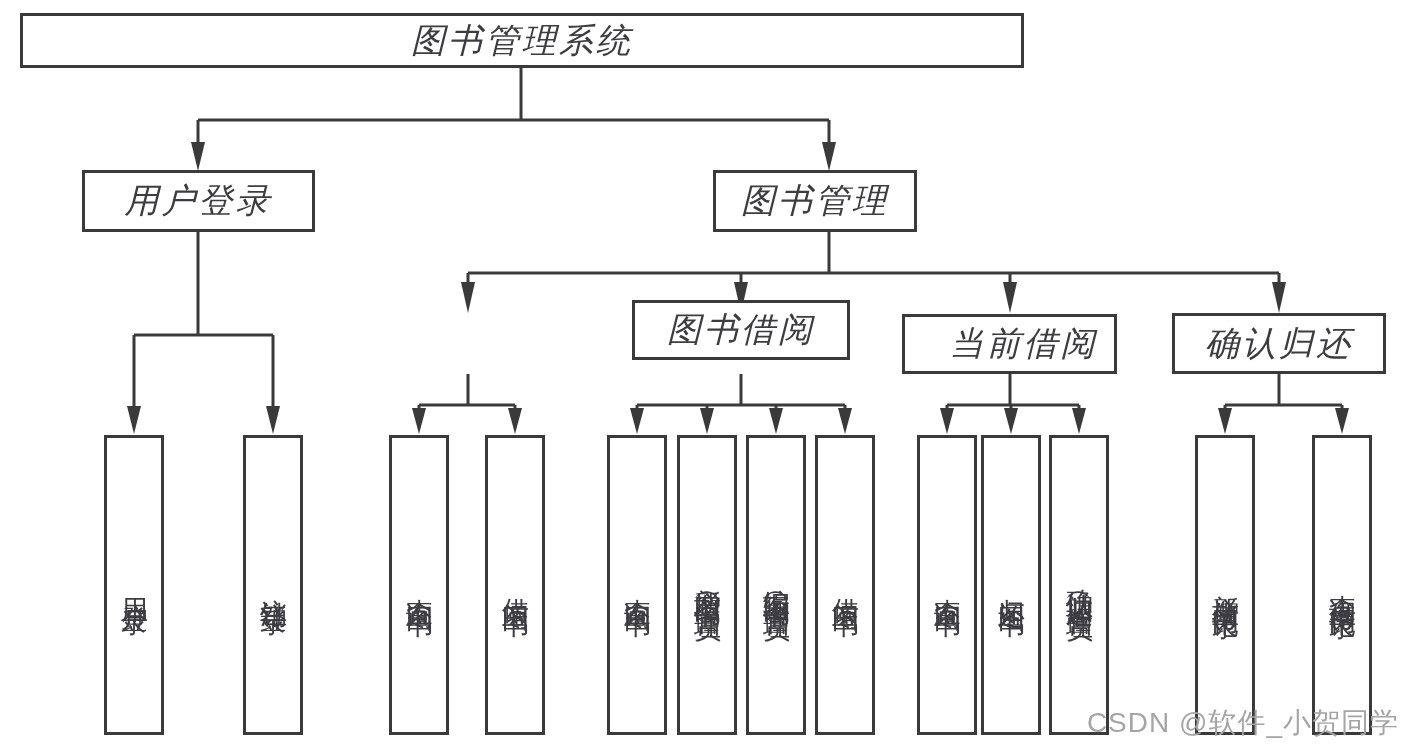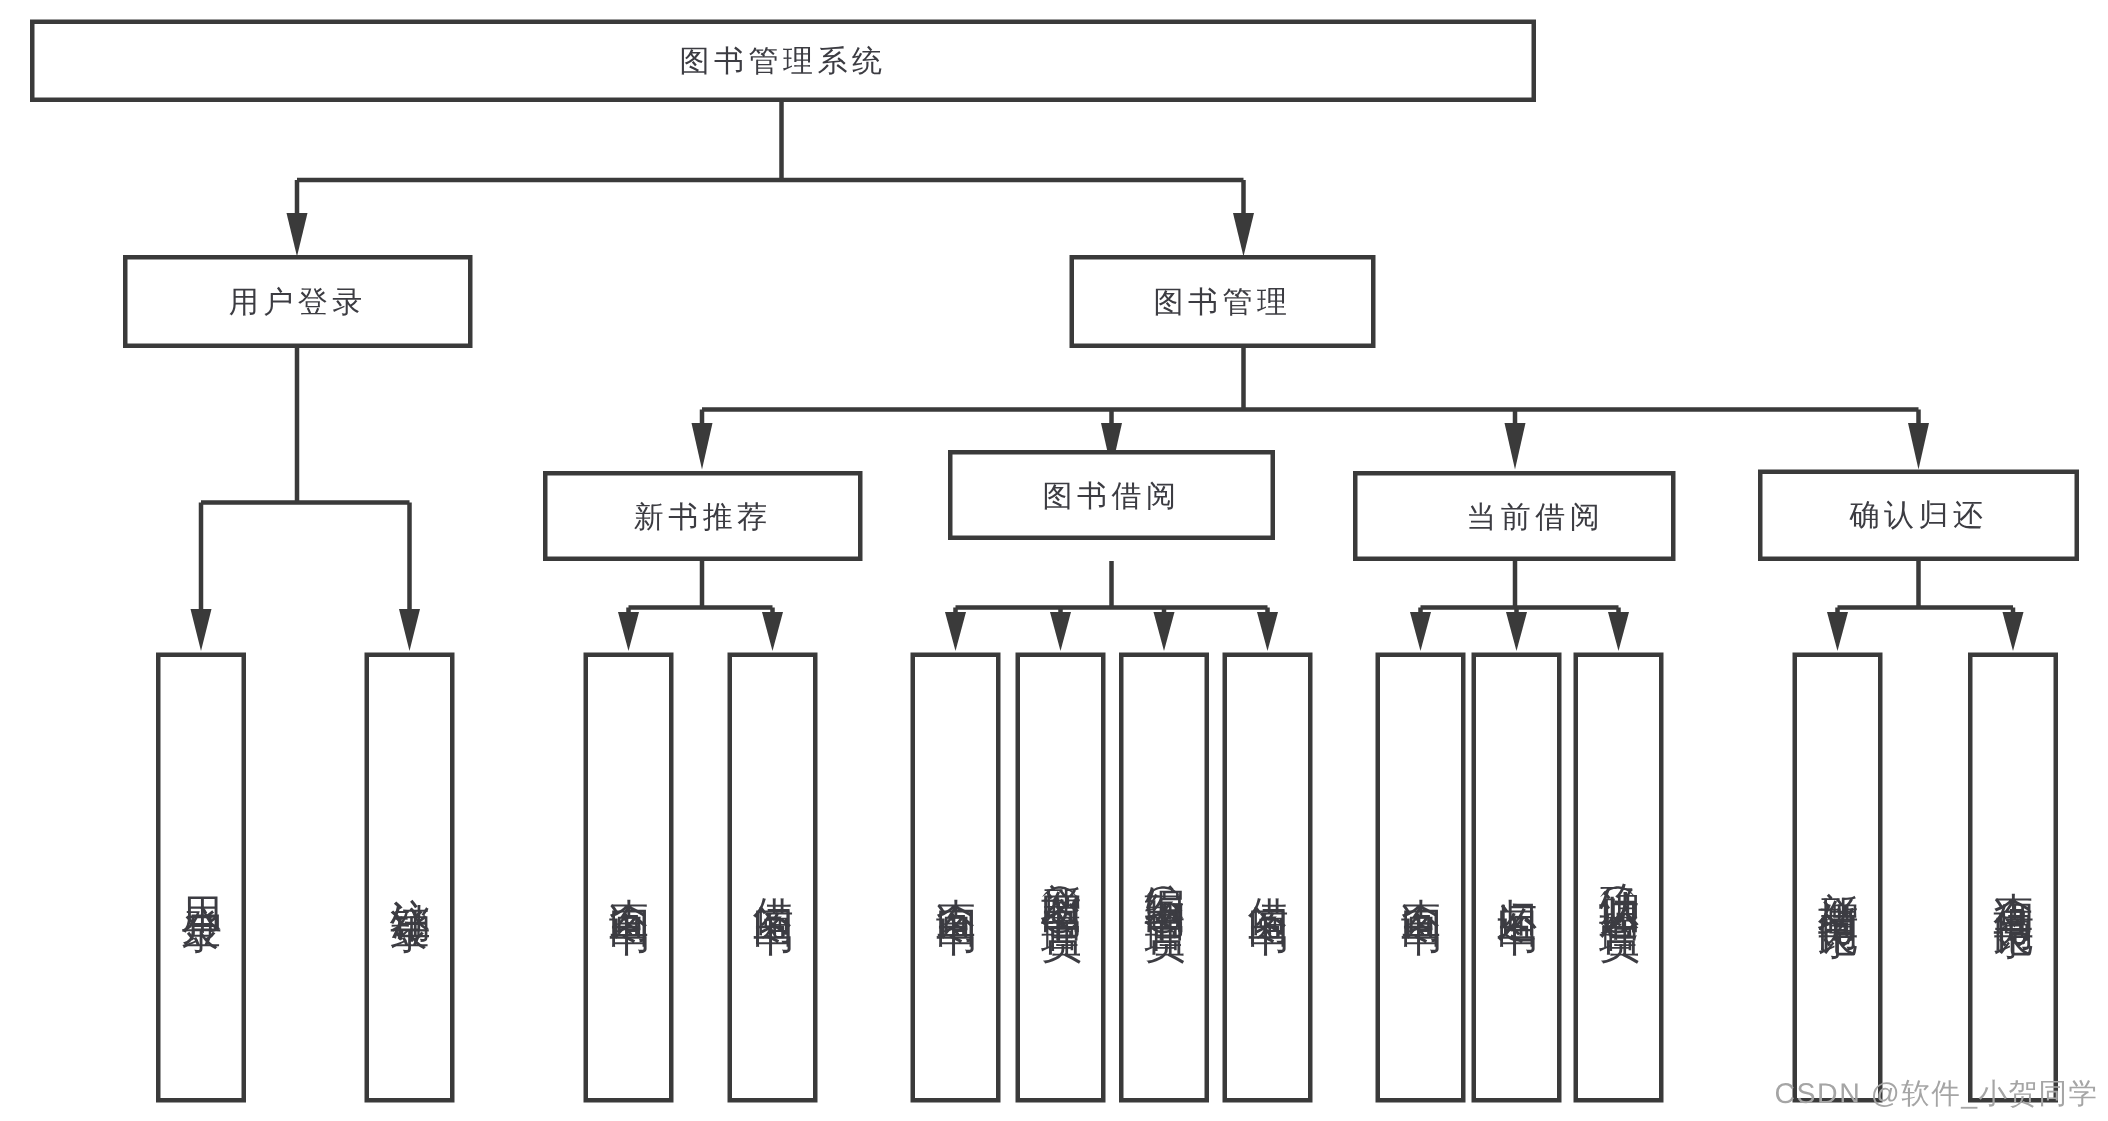--- a/index.html
+++ b/index.html
@@ -27,23 +27,24 @@
     position: absolute;
     box-sizing: border-box;
     background: #ffffff;
     border: 3px solid #3a3a3a;
     display: flex;
     align-items: center;
     justify-content: center;
     color: #3c3c42;
   }
   .node.h {
-    font-size: 20px;
+    font-size: 34px;
     letter-spacing: 3px;
     white-space: nowrap;
+    font-style: italic;
   }
   .node.v {
     width: 60px;
     height: 300px;
     top: 435px;
     font-size: 27px;
     writing-mode: vertical-rl;
     text-orientation: mixed;
     letter-spacing: 4px;
     line-height: 1.0;
@@ -70,21 +71,21 @@
   .n-leaf-cb-query   { left: 917px;  }
   .n-leaf-cb-return  { left: 981px;  }
   .n-leaf-cb-confirm { left: 1049px; }
   .n-leaf-br-add     { left: 1195px; }
   .n-leaf-br-query   { left: 1312px; }
 
   .watermark {
     position: absolute;
     right: 6px;
     bottom: 5px;
-    font-size: 19px;
+    font-size: 28px;
     letter-spacing: 1px;
     color: #a5a5a5;
     z-index: 10;
     white-space: nowrap;
   }
   svg .rail { stroke: #3a3a3a; stroke-width: 3; fill: none; }
   svg .head { fill: #3a3a3a; stroke: none; }
 </style>
 </head>
 <body>
@@ -145,23 +146,20 @@
       <span>图书管理系统</span>
     </div>
 
   <div class="node h n-user-login">
       <span>用户登录</span>
     </div>
   <div class="node h n-book-mgmt">
       <span>图书管理</span>
     </div>
 
-  <div class="node h n-new-book">
-      <span>新书推荐</span>
-    </div>
   <div class="node h n-book-borrow">
       <span>图书借阅</span>
     </div>
   <div class="node h n-current-borrow">
       <span>当前借阅</span>
     </div>
   <div class="node h n-borrow-record">
       <span>确认归还</span>
     </div>
 

